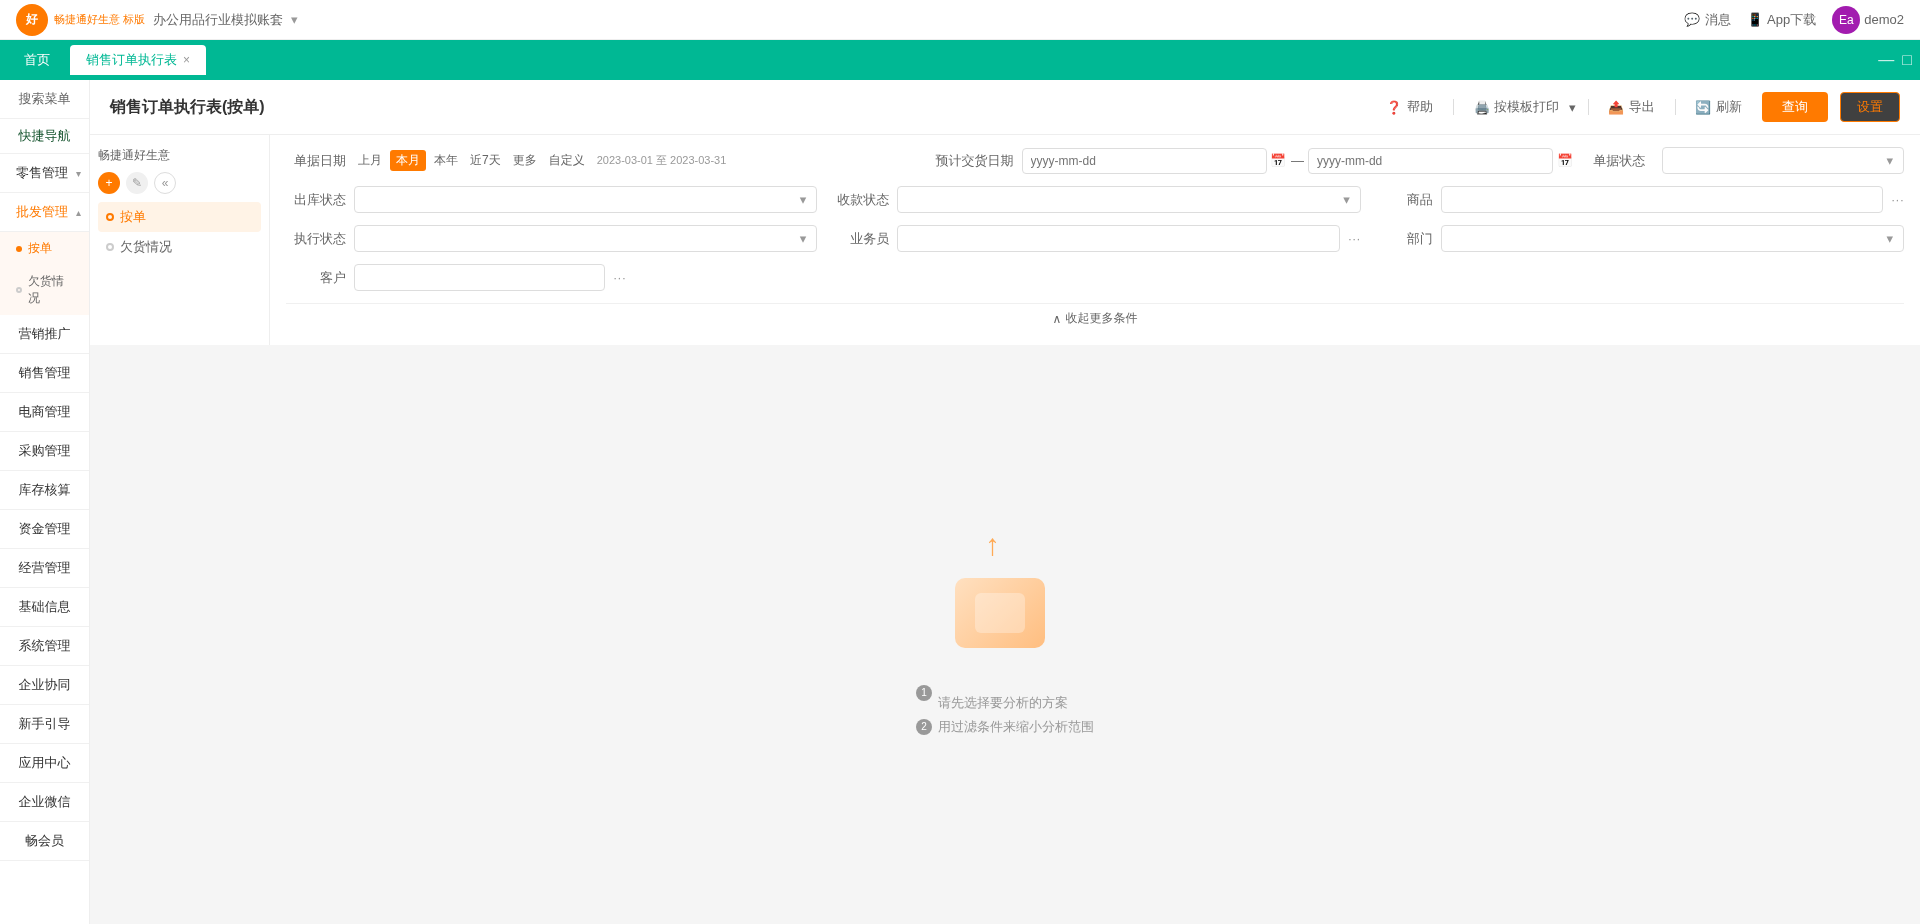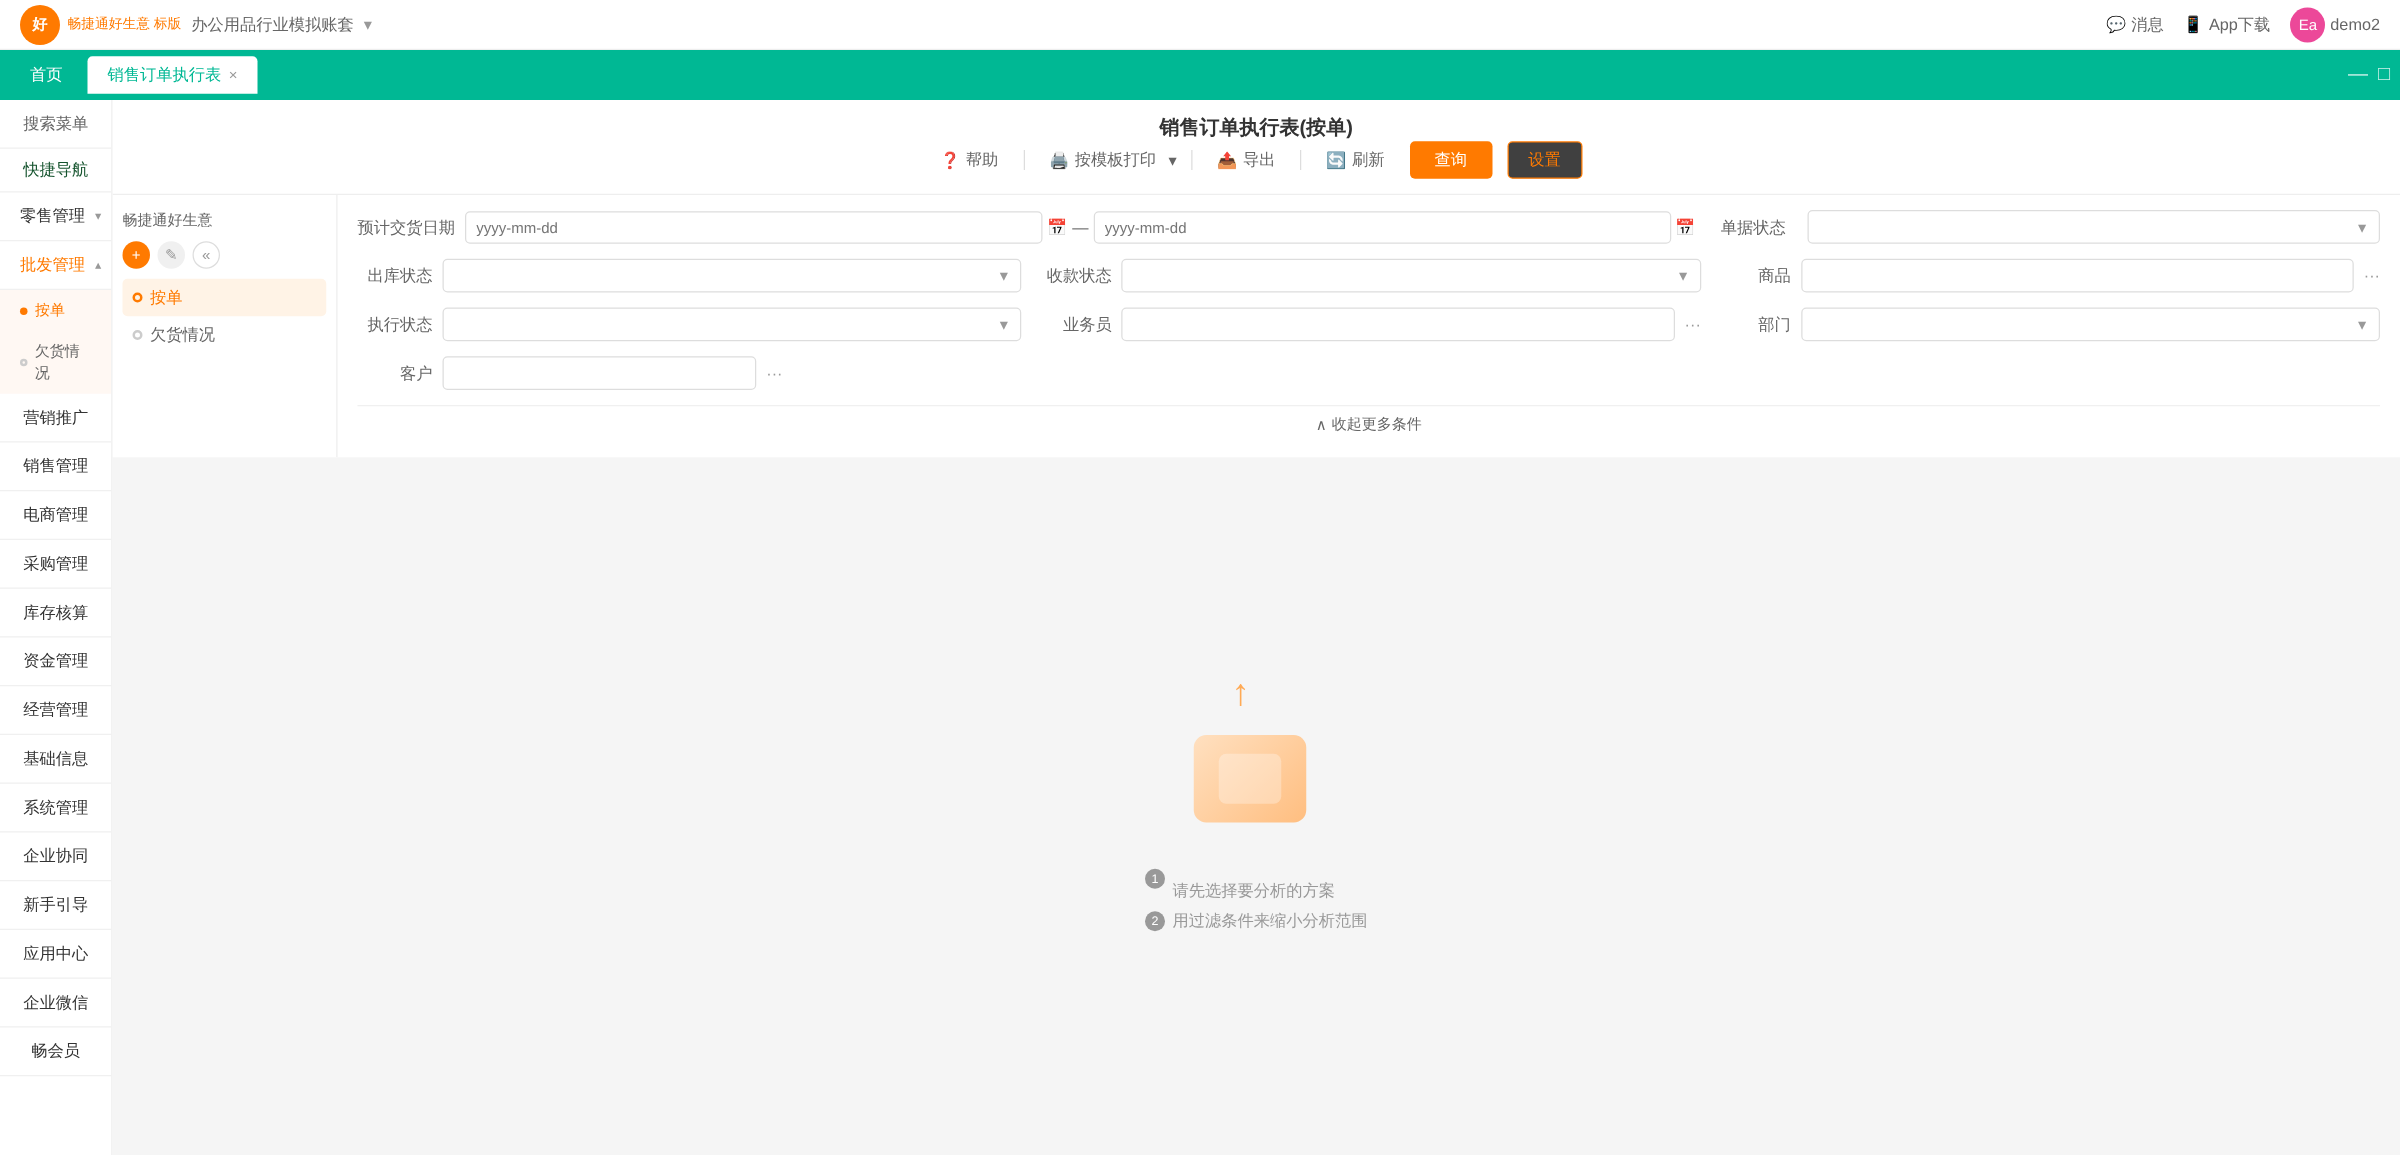--- a/index.html
+++ b/index.html
@@ -19,21 +19,21 @@
     .top-bar-left { display: flex; align-items: center; gap: 8px; }
     .logo-area { display: flex; align-items: center; gap: 6px; }
     .logo-icon {
       width: 32px; height: 32px; background: #ff7a00; border-radius: 50%;
       display: flex; align-items: center; justify-content: center; color: #fff; font-size: 12px; font-weight: bold;
     }
     .logo-text { font-size: 11px; color: #ff7a00; line-height: 1.2; }
     .system-title { color: #666; font-size: 13px; }
     .top-bar-right { display: flex; align-items: center; gap: 16px; color: #666; font-size: 13px; }
     .top-right-item { display: flex; align-items: center; gap: 4px; cursor: pointer; }
-    .avatar { width: 28px; height: 28px; border-radius: 50%; background: #ec4899; display: flex; align-items: center; justify-content: center; color: #fff; font-size: 12px; }
+    .avatar { width: 28px; height: 28px; border-radius: 50%; background: #a21caf; display: flex; align-items: center; justify-content: center; color: #fff; font-size: 12px; }
 
     
     .tab-bar {
       background: #00b894;
       height: 40px;
       display: flex;
       align-items: center;
       padding: 0 8px;
       flex-shrink: 0;
       gap: 4px;
@@ -81,21 +81,21 @@
     }
     .sidebar-sub-item.active { color: #ff7a00; }
     .sub-dot { width: 6px; height: 6px; border-radius: 50%; background: #ff7a00; display: inline-block; }
 
     
     .content { flex: 1; display: flex; flex-direction: column; overflow: hidden; }
 
     
     .page-header {
       background: #fff; padding: 12px 20px; border-bottom: 1px solid #eee;
-      display: flex; align-items: center; justify-content: space-between; flex-shrink: 0; flex-direction: column;
+      display: flex; align-items: center; justify-content: space-between; flex-shrink: 0;
     }
     .page-title { font-size: 16px; font-weight: bold; color: #333; }
     .page-actions { display: flex; align-items: center; gap: 12px; }
     .action-btn {
       display: flex; align-items: center; gap: 4px; color: #666; font-size: 13px;
       cursor: pointer; padding: 4px 8px;
     }
     .query-btn {
       background: #ff7a00; color: #fff; border: none; padding: 6px 20px;
       border-radius: 4px; cursor: pointer; font-size: 13px;
@@ -338,20 +338,32 @@
         </div>
         <div class="scheme-item2">
           <span style="width:8px;height:8px;border-radius:50%;border:2px solid #ccc;display:inline-block;"></span>
           <span>欠货情况</span>
         </div>
       </div>
 
       <div class="filter-right">
 
         <div class="filter-row">
+          <div class="filter-group" style="flex:2;min-width:400px;">
+            <span class="filter-label">单据日期</span>
+            <div class="date-btn-group">
+              <span class="date-btn">上月</span>
+              <span class="date-btn active">本月</span>
+              <span class="date-btn">本年</span>
+              <span class="date-btn">近7天</span>
+              <span class="date-btn">更多</span>
+              <span class="date-btn">自定义</span>
+            </div>
+            <span class="date-range-text">2023-03-01 至 2023-03-31</span>
+          </div>
           <div class="filter-group" style="flex:2;min-width:380px;">
             <span class="filter-label">预计交货日期</span>
             <div class="date-group">
               <input class="date-input filter-input" style="background: rgb(255, 255, 255);" placeholder="yyyy-mm-dd">
               <span class="date-icon">📅</span>
               <span class="date-sep">—</span>
               <input class="date-input filter-input" style="background: rgb(255, 255, 255);" placeholder="yyyy-mm-dd">
               <span class="date-icon">📅</span>
             </div>
           </div>

